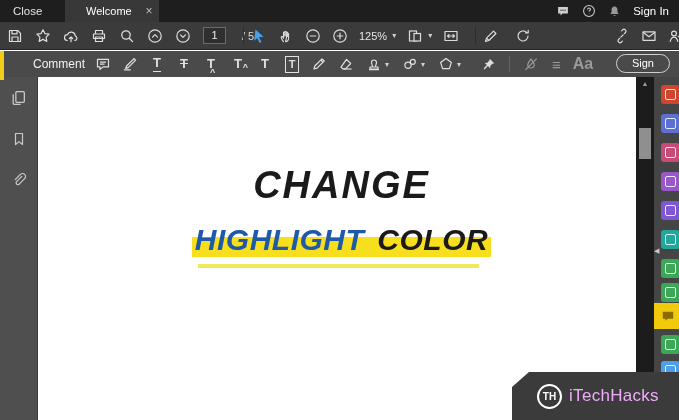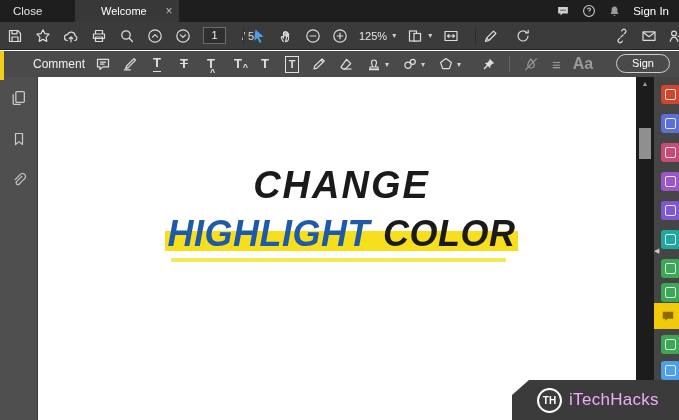--- a/index.html
+++ b/index.html
@@ -3,21 +3,21 @@
 <meta charset="utf-8">
 <style>
   * { margin:0; padding:0; box-sizing:border-box; }
   body { font-family:"Liberation Sans", sans-serif; background:#888; }
   .app { position:relative; width:679px; height:420px; overflow:hidden; background:#fff; }
 
   
   .titlebar { position:absolute; top:0; left:0; right:0; height:22px; background:#1e1e1e;
               display:flex; align-items:center; color:#e3e3e3; font-size:11.5px; }
   .menu-item { padding:0 13px; line-height:22px; cursor:default; }
-  .doc-tab { height:22px; width:104px; margin-left:20px; background:#383838;
+  .doc-tab { height:22px; width:94px; margin-left:10px; background:#383838;
              display:flex; align-items:center; padding:0 7px; color:#fff; }
   .doc-tab .tab-label { flex:1; text-align:center; font-size:11px; }
   .doc-tab .tab-close { color:#bbb; font-size:12px; line-height:12px; }
   .titlebar-right { margin-left:auto; display:flex; align-items:center; gap:12px; padding-right:10px; }
   .titlebar-right svg { display:block; }
   .sign-in { font-size:11.5px; color:#fff; }
 
   
   .toolbar { position:absolute; top:22px; left:0; right:0; height:28px; background:#3b3b3b;
              border-bottom:1px solid #262626; overflow:hidden; }
@@ -59,38 +59,38 @@
   
   .main { position:absolute; top:77px; left:0; right:0; bottom:0; background:#fff; }
   .left-rail { position:absolute; left:0; top:0; bottom:0; width:38px; background:#4f4f4f;
                border-right:1px solid #3a3a3a; display:flex; flex-direction:column; align-items:center;
                padding-top:12px; gap:21px; z-index:2; }
   .page-area { position:absolute; left:39px; right:43px; top:0; bottom:0; background:#fff; overflow:hidden; }
 
   .doc-title { position:absolute; left:8px; right:0; top:88px; text-align:center;
                font-style:italic; font-weight:bold; }
   .line1 { font-size:38px; letter-spacing:2px; line-height:40px; }
-  .line2-wrap { display:inline-block; position:relative; margin-top:7px; font-size:36px; line-height:44px; letter-spacing:0.5px; }
+  .line2-wrap { display:inline-block; position:relative; margin-top:13px; font-size:30px; line-height:44px; letter-spacing:0.5px; }
   .line2-wrap .word { position:relative; z-index:1; }
   .word-gap { margin-right:13px; }
   .hl-band { position:absolute; left:-3px; right:-3px; bottom:5px; height:20px; z-index:0; }
   .hl-band-thin { position:absolute; left:3px; right:9px; bottom:-6px; height:4px; z-index:0; }
 
   .v-scrollbar { position:absolute; right:25px; top:0; bottom:0; width:18px; background:#1c1c1c; z-index:1; }
   .v-scrollbar .arrow { position:absolute; left:0; right:0; text-align:center; font-size:7px; color:#9a9a9a; }
   .arrow-up { top:3px; } .arrow-down { bottom:3px; }
   .v-thumb { position:absolute; left:3px; right:3px; top:51px; height:31px; background:#8f8f8f; }
 
   .right-rail { position:absolute; right:0; top:0; bottom:0; width:25px; background:#454545; overflow:hidden; z-index:2; }
   .rail-icon { position:absolute; left:7px; width:19px; height:19px; border-radius:3px; }
   .rail-icon::after { content:""; position:absolute; inset:4px; border:1.5px solid rgba(255,255,255,.85); border-radius:2px; }
   .rail-selected { position:absolute; left:0; right:0; height:26px; display:flex; align-items:center; justify-content:flex-start; padding-left:7px; }
   .collapse-arrow { position:absolute; left:0px; top:170px; font-size:7px; color:#c9c9c9; }
 
-  .watermark { position:absolute; right:0; bottom:0; width:167px; height:40px; background:#3b3b3b; z-index:5;
+  .watermark { position:absolute; right:0; bottom:0; width:167px; height:48px; background:#3b3b3b; z-index:5;
                clip-path:polygon(0 15px, 17px 0, 100% 0, 100% 100%, 0 100%);
                display:flex; align-items:center; padding-left:25px; gap:7px; }
   .wm-logo { width:25px; height:25px; border:2.5px solid #fff; border-radius:50%;
              display:flex; align-items:center; justify-content:center;
              color:#fff; font-size:10px; font-weight:bold; }
   .wm-brand { color:#f0abfc; font-size:17px; letter-spacing:0.3px; }
 </style>
 </head>
 <body>
 

